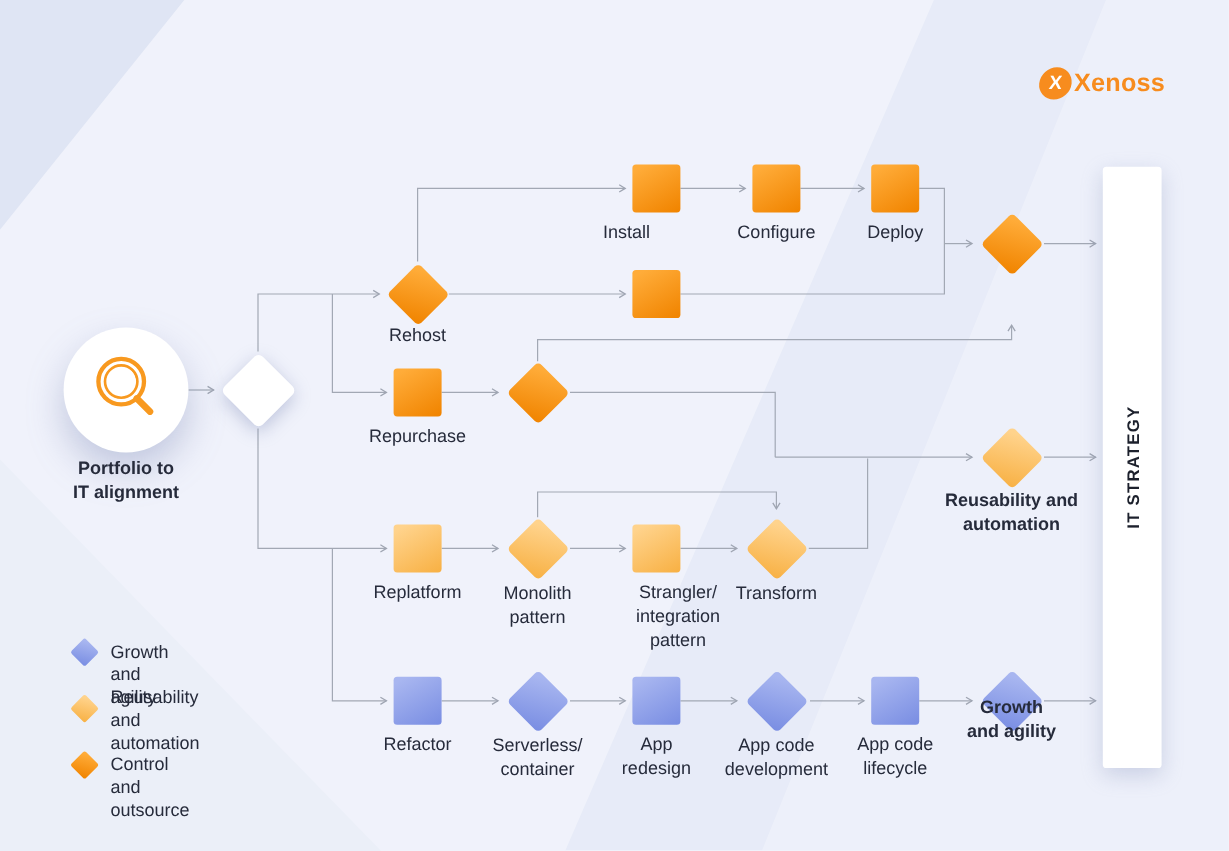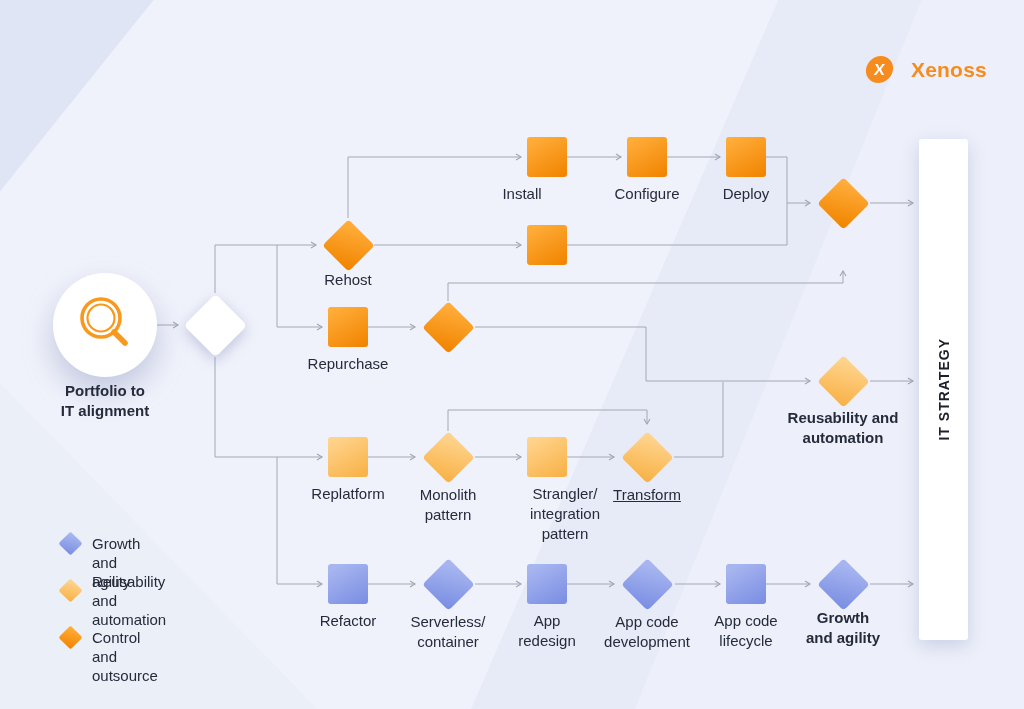--- a/index.html
+++ b/index.html
@@ -8,21 +8,21 @@
   .bg{position:absolute;inset:0;pointer-events:none;}
   .bg.tl{background:#DFE5F4;clip-path:polygon(0 0,15% 0,0 27%);}
   .bg.bl{background:#DFE5F4;clip-path:polygon(0 54%,31% 100%,0 100%);}
   .bg.band{background:rgba(255,255,255,.38);clip-path:polygon(15% 0,76% 0,46% 100%,0 100%,0 27%);}
   .bg.band2{background:rgba(255,255,255,.28);clip-path:polygon(90% 0,100% 0,100% 100%,62% 100%);}
 
   .title{position:absolute;left:57px;top:50px;font-size:28px;font-weight:700;color:#14161E;letter-spacing:-.3px;}
 
   .logo{position:absolute;left:866px;top:56px;display:flex;align-items:center;}
   .logo .mark{width:27px;height:27px;border-radius:50%;background:#F78C1E;color:#fff;display:flex;align-items:center;justify-content:center;font-weight:700;font-size:16px;transform:skewX(-6deg);}
-  .logo .word{font-size:21px;font-weight:700;color:#F78C1E;margin-left:18px;letter-spacing:.2px;}
+  .logo .word{font-size:21px;font-weight:700;color:#F78C1E;margin-left:2px;letter-spacing:.2px;}
 
   svg.wires{position:absolute;left:0;top:0;}
 
   .sq{position:absolute;width:40px;height:40px;border-radius:3px;}
   .dm{position:absolute;width:37px;height:37px;border-radius:4px;transform:rotate(45deg);}
   .dm.start{width:45px;height:45px;border-radius:5px;background:#fff;box-shadow:3px 3px 14px rgba(130,142,185,.45);}
   .dm.sm{width:17px;height:17px;border-radius:2px;}
   .c-or{background:linear-gradient(150deg,#FFAC39 10%,#F18501 95%);}
   .c-am{background:linear-gradient(150deg,#FFD38C 10%,#F8B247 95%);}
   .c-bl{background:linear-gradient(150deg,#A8B6F0 10%,#7B8FE3 95%);}
@@ -127,38 +127,38 @@
   <div class="sq c-am" style="left:328px;top:437px;"></div>
   <div class="lbl" style="left:348px;top:484px;">Replatform</div>
   <div class="dm c-am" style="left:429.5px;top:438.5px;"></div>
   <div class="lbl" style="left:448px;top:485px;">Monolith
 pattern</div>
   <div class="sq c-am" style="left:527px;top:437px;"></div>
   <div class="lbl" style="left:517px;top:484px;margin-left:48px;">Strangler/
 integration
 pattern</div>
   <div class="dm c-am" style="left:628.5px;top:438.5px;"></div>
-  <div class="lbl" style="left:647px;top:485px;text-decoration:underline;">Transform</div>
+  <div class="lbl" style="left:647px;top:485px;">Transform</div>
 
   <div class="sq c-bl" style="left:328px;top:564px;"></div>
   <div class="lbl" style="left:348px;top:611px;">Refactor</div>
   <div class="dm c-bl" style="left:429.5px;top:565.5px;"></div>
   <div class="lbl" style="left:448px;top:612px;">Serverless/
 container</div>
   <div class="sq c-bl" style="left:527px;top:564px;"></div>
   <div class="lbl" style="left:547px;top:611px;">App
 redesign</div>
   <div class="dm c-bl" style="left:628.5px;top:565.5px;"></div>
   <div class="lbl" style="left:647px;top:612px;">App code
 development</div>
   <div class="sq c-bl" style="left:726px;top:564px;"></div>
   <div class="lbl" style="left:746px;top:611px;">App code
 lifecycle</div>
   <div class="dm c-bl" style="left:824.5px;top:565.5px;"></div>
-  <div class="lbl b" style="left:843px;top:608px;">Growth
+  <div class="lbl b" style="left:843px;top:580px;">Growth
 and agility</div>
 
   <div class="bar">
     <span>IT STRATEGY</span>
   </div>
 
   <div class="legend">
     <div class="dm sm c-bl" style="left:61.5px;top:534.5px;"></div>
     <div class="lg-lbl" style="top:534px;">Growth and agility</div>
     <div class="dm sm c-am" style="left:61.5px;top:581.5px;"></div>

